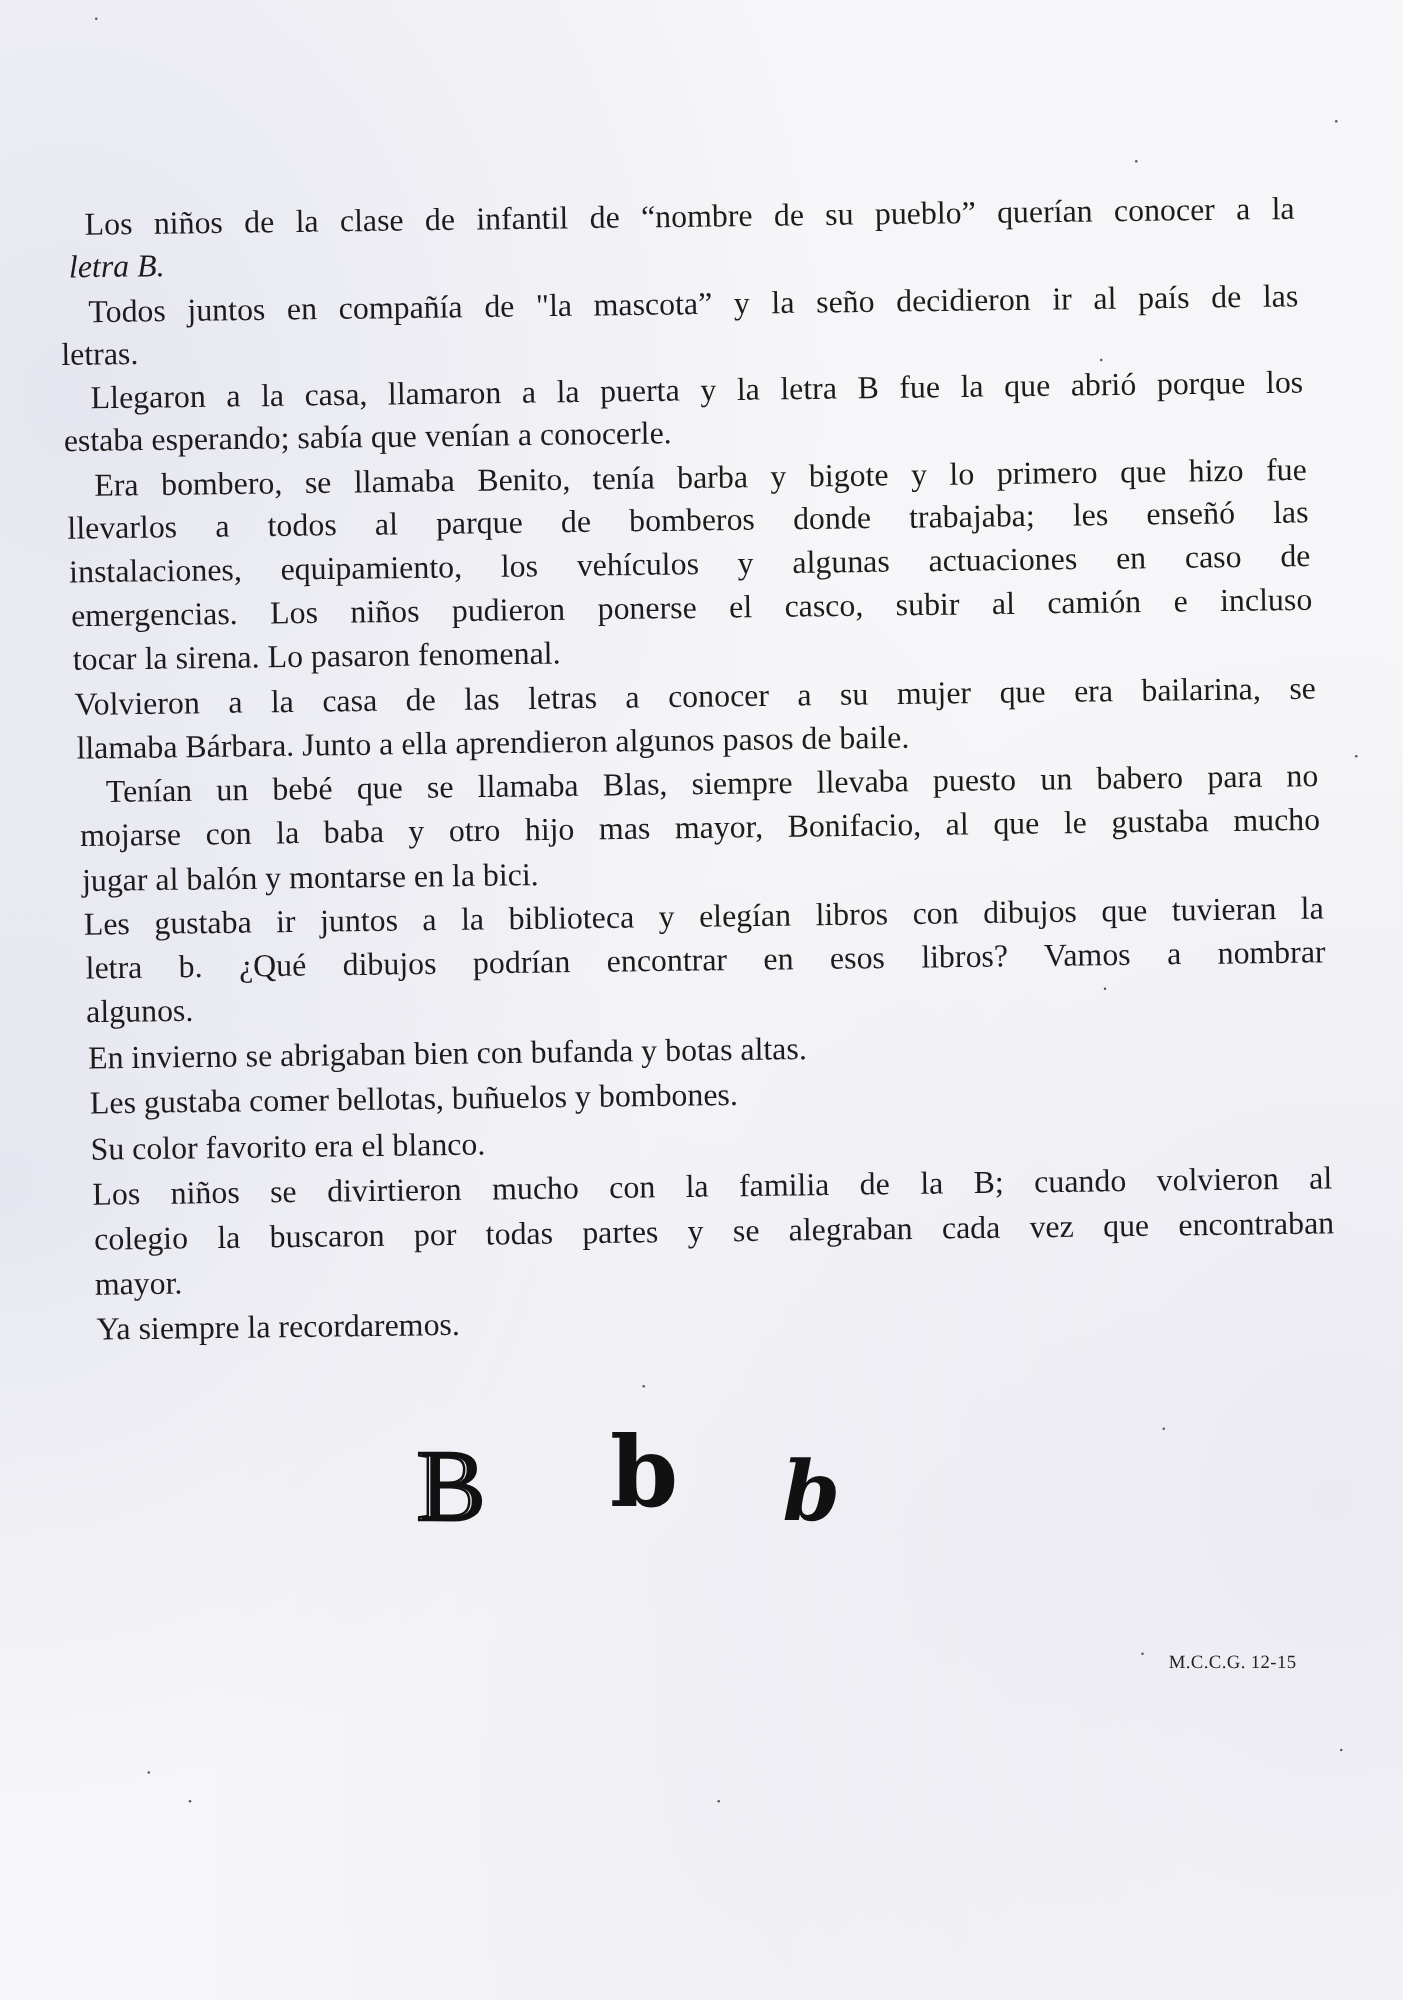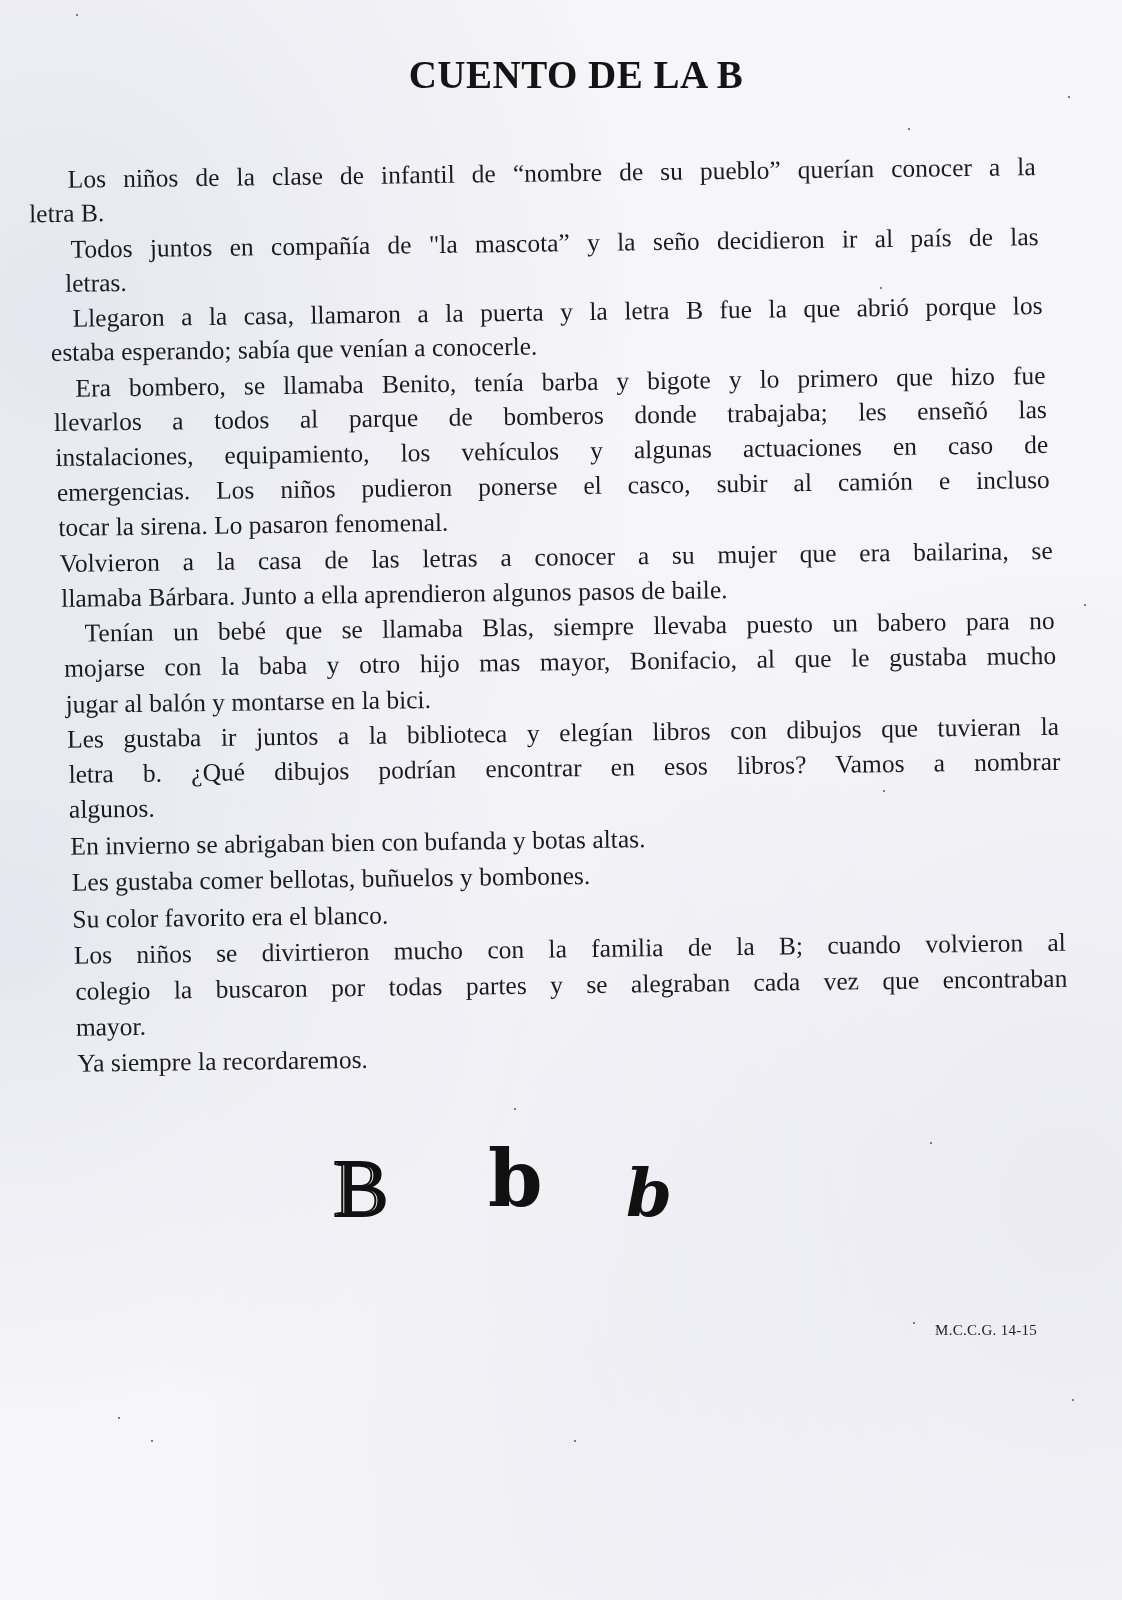--- a/index.html
+++ b/index.html
@@ -109,27 +109,26 @@
     height: 2px;
     border-radius: 50%;
     background: #555;
   }
 </style>
 </head>
 <body>
 
 <div class="page">
 
-  <h1 class="title" style="margin:0;">CUENTO DE LA B</h1>
 
   <div class="body-text">
     <div class="line justify" style="left:68px; width:968px; top:165px;">Los niños de la clase de infantil de “nombre de su pueblo” querían conocer a la</div>
-    <div class="line" style="left:29px; top:199px;">letra B.</div>
+    <div class="line" style="left:55px; top:199px;font-style:italic;">letra B.</div>
     <div class="line justify" style="left:70px; width:968px; top:235px;">Todos juntos en compañía de "la mascota” y la seño decidieron ir al país de las</div>
-    <div class="line" style="left:64px; top:269px;">letras.</div>
+    <div class="line" style="left:48px; top:269px;">letras.</div>
     <div class="line justify" style="left:71px; width:970px; top:304px;">Llegaron a la casa, llamaron a la puerta y la letra B fue la que abrió porque los</div>
     <div class="line" style="left:49px; top:338px;">estaba esperando; sabía que venían a conocerle.</div>
     <div class="line justify" style="left:73px; width:970px; top:374px;">Era bombero, se llamaba Benito, tenía barba y bigote y lo primero que hizo fue</div>
     <div class="line justify" style="left:51px; width:993px; top:408px;">llevarlos a todos al parque de bomberos donde trabajaba; les enseñó las</div>
     <div class="line justify" style="left:52px; width:993px; top:443px;">instalaciones, equipamiento, los vehículos y algunas actuaciones en caso de</div>
     <div class="line justify" style="left:53px; width:993px; top:478px;">emergencias. Los niños pudieron ponerse el casco, subir al camión e incluso</div>
     <div class="line" style="left:54px; top:513px;">tocar la sirena. Lo pasaron fenomenal.</div>
     <div class="line justify" style="left:55px; width:993px; top:549px;">Volvieron a la casa de las letras a conocer a su mujer que era bailarina, se</div>
     <div class="line" style="left:56px; top:584px;">llamaba Bárbara. Junto a ella aprendieron algunos pasos de baile.</div>
     <div class="line justify" style="left:79px; width:970px; top:619px;">Tenían un bebé que se llamaba Blas, siempre llevaba puesto un babero para no</div>
@@ -146,21 +145,21 @@
     <div class="line" style="left:65px; top:1013px;">mayor.</div>
     <div class="line" style="left:66px; top:1049px;">Ya siempre la recordaremos.</div>
   </div>
 
   <div class="letters">
     <span class="letter letter-serif-upper">B</span>
     <span class="letter letter-lower">b</span>
     <span class="letter letter-cursive">b</span>
   </div>
 
-  <div class="footer-code">M.C.C.G. 14-15</div>
+  <div class="footer-code">M.C.C.G. 12-15</div>
 
   <span class="speck" style="left:76px; top:14px;"></span>
   <span class="speck" style="left:908px; top:128px;"></span>
   <span class="speck" style="left:880px; top:287px;"></span>
   <span class="speck" style="left:1084px; top:604px;"></span>
   <span class="speck" style="left:883px; top:790px;"></span>
   <span class="speck" style="left:514px; top:1108px;"></span>
   <span class="speck" style="left:930px; top:1142px;"></span>
   <span class="speck" style="left:913px; top:1322px;"></span>
   <span class="speck" style="left:118px; top:1417px;"></span>

